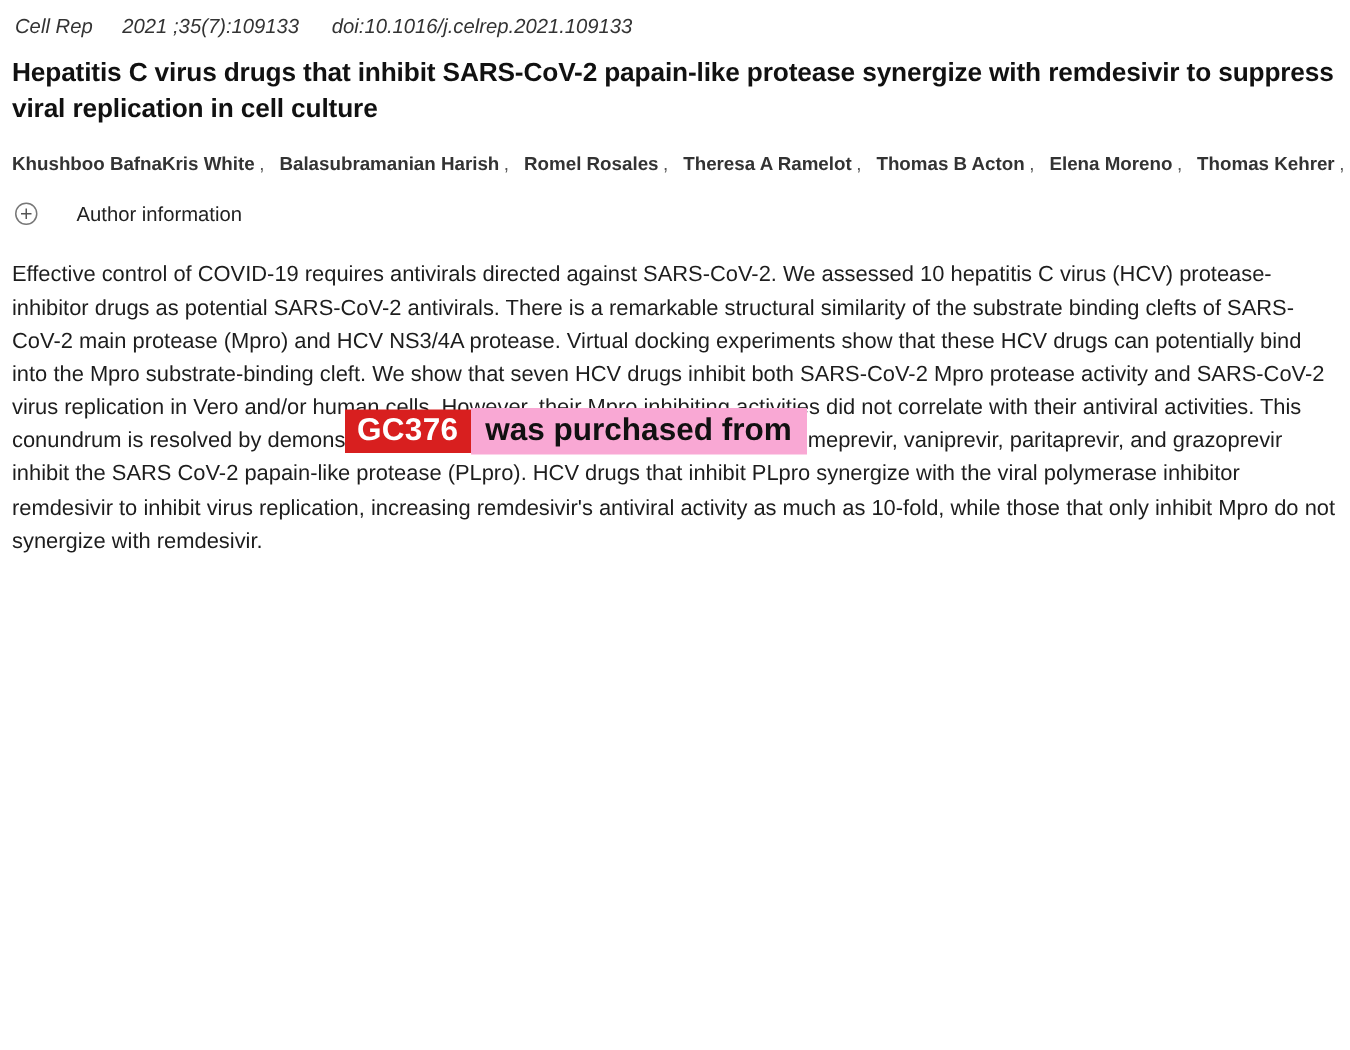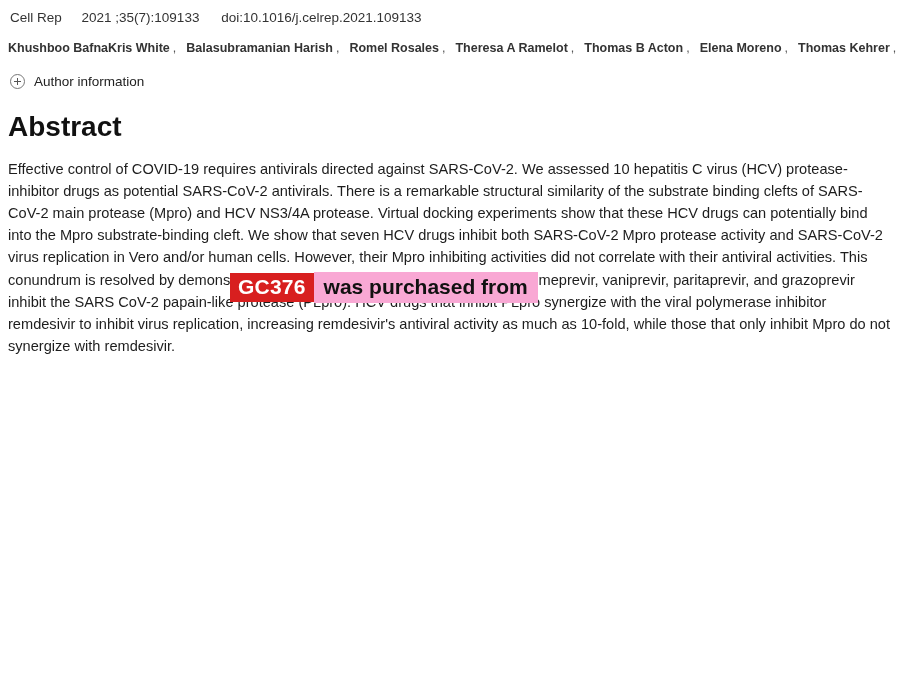--- a/index.html
+++ b/index.html
@@ -19,20 +19,21 @@
   .page {
     padding: 10px 8px 0 8px;
     position: relative;
   }
   
   .citation {
     font-size: 13.5px;
     color: #333;
     margin: 0 0 12px 2px;
     white-space: nowrap;
+    font-style: italic;
   }
   .citation .journal { margin-right: 16px; }
   .citation .volume { margin-right: 18px; }
   .citation .doi { }
 
   
   .title {
     font-size: 17.5px;
     font-weight: bold;
     line-height: 1.35;
@@ -55,21 +56,21 @@
   }
   .author-sep {
     color: #555;
     margin: 0 10px 0 3px;
   }
 
   
   .author-info {
     display: flex;
     align-items: center;
-    gap: 9px;
+    gap: 26px;
     font-size: 13.5px;
     color: #222;
     margin: 0 0 22px 2px;
     cursor: pointer;
     width: max-content;
   }
   .plus-circle {
     width: 15px;
     height: 15px;
     border: 1px solid #777;
@@ -137,31 +138,31 @@
 <body>
 
 <div class="page">
 
   <div class="citation">
     <span class="journal">Cell Rep</span>
     <span class="volume">2021 ;35(7):109133</span>
     <span class="doi">doi:10.1016/j.celrep.2021.109133</span>
   </div>
 
+  <h1 class="title">Hepatitis C virus drugs that inhibit SARS-CoV-2 papain-like protease synergize with remdesivir to suppress viral replication in cell culture</h1>
 
   <div class="authors">
     <span class="author"><span>Khushboo BafnaKris White</span></span><span class="author-sep">,</span><span class="author"><span>Balasubramanian Harish</span></span><span class="author-sep">,</span><span class="author"><span>Romel Rosales</span></span><span class="author-sep">,</span><span class="author"><span>Theresa A Ramelot</span></span><span class="author-sep">,</span><span class="author"><span>Thomas B Acton</span></span><span class="author-sep">,</span><span class="author"><span>Elena Moreno</span></span><span class="author-sep">,</span><span class="author"><span>Thomas Kehrer</span></span><span class="author-sep">,</span><span class="author"><span>Lisa Miorin</span></span>
   </div>
 
   <div class="author-info">
     <span class="plus-circle"></span>
     <span>Author information</span>
   </div>
 
-  <h2 class="abstract-heading">Abstract</h2>
   <p class="abstract-body">Effective control of COVID-19 requires antivirals directed against SARS-CoV-2. We assessed 10 hepatitis C virus (HCV) protease-inhibitor drugs as potential SARS-CoV-2 antivirals. There is a remarkable structural similarity of the substrate binding clefts of SARS-CoV-2 main protease (Mpro) and HCV NS3/4A protease. Virtual docking experiments show that these HCV drugs can potentially bind into the Mpro substrate-binding cleft. We show that seven HCV drugs inhibit both SARS-CoV-2 Mpro protease activity and SARS-CoV-2 virus replication in Vero and/or human cells. However, their Mpro inhibiting activities did not correlate with their antiviral activities. This conundrum is resolved by demonstrating that four HCV protease inhibitor drugs, simeprevir, vaniprevir, paritaprevir, and grazoprevir inhibit the SARS CoV-2 papain-like protease (PLpro). HCV drugs that inhibit PLpro synergize with the viral polymerase inhibitor remdesivir to inhibit virus replication, increasing remdesivir's antiviral activity as much as 10-fold, while those that only inhibit Mpro do not synergize with remdesivir.</p>
 
   <div class="overlay">
     <span class="overlay-chip">GC376</span>
     <span class="overlay-text">was purchased from</span>
   </div>
 
 </div>
 
 </body></html>

